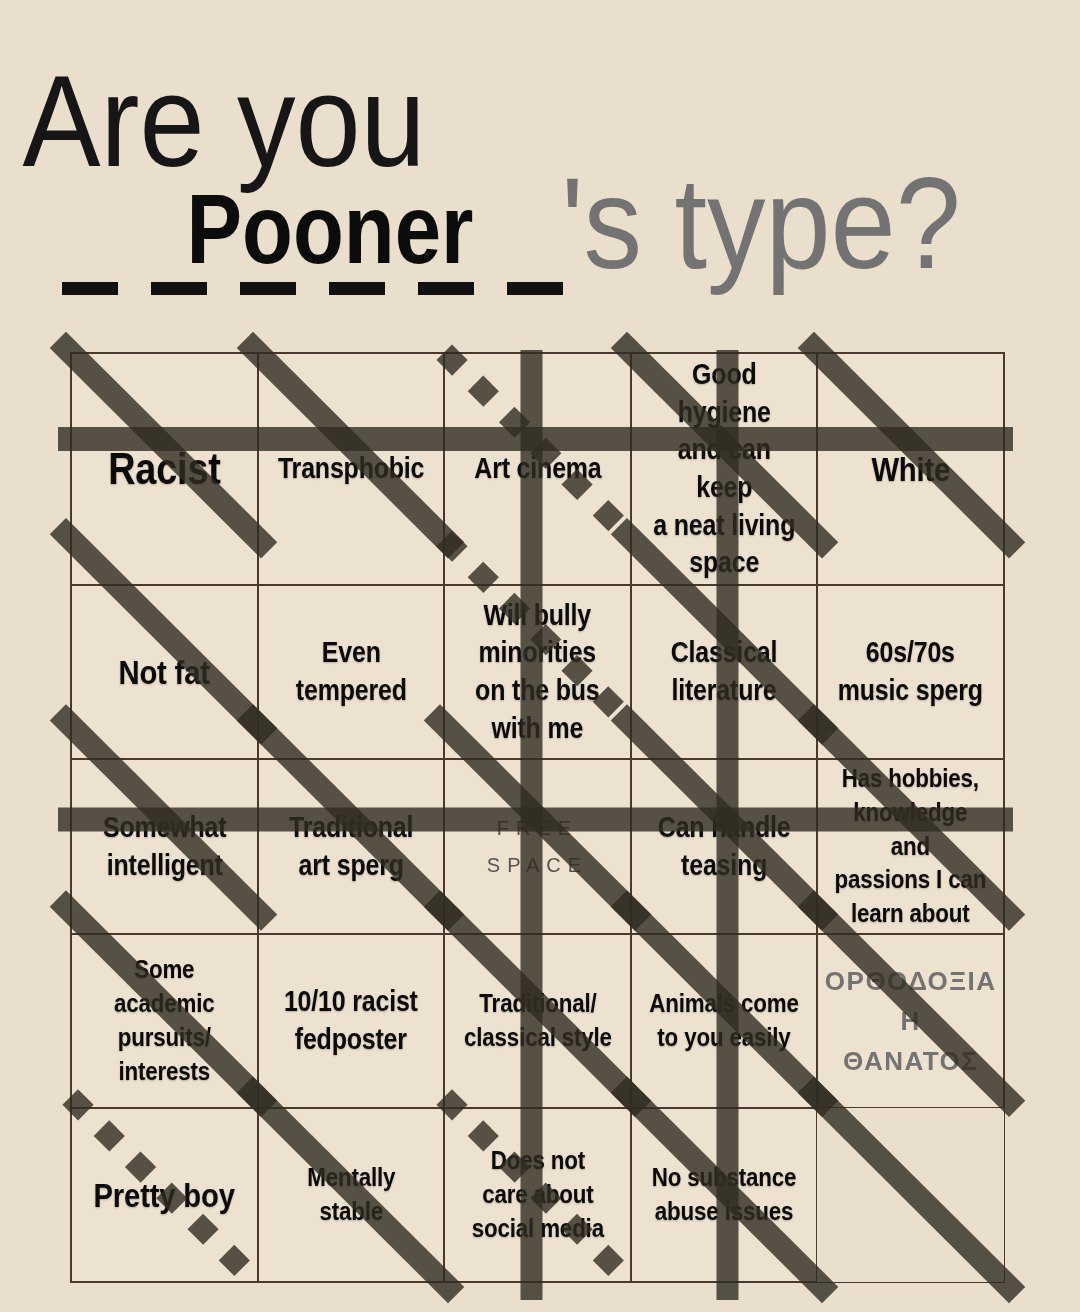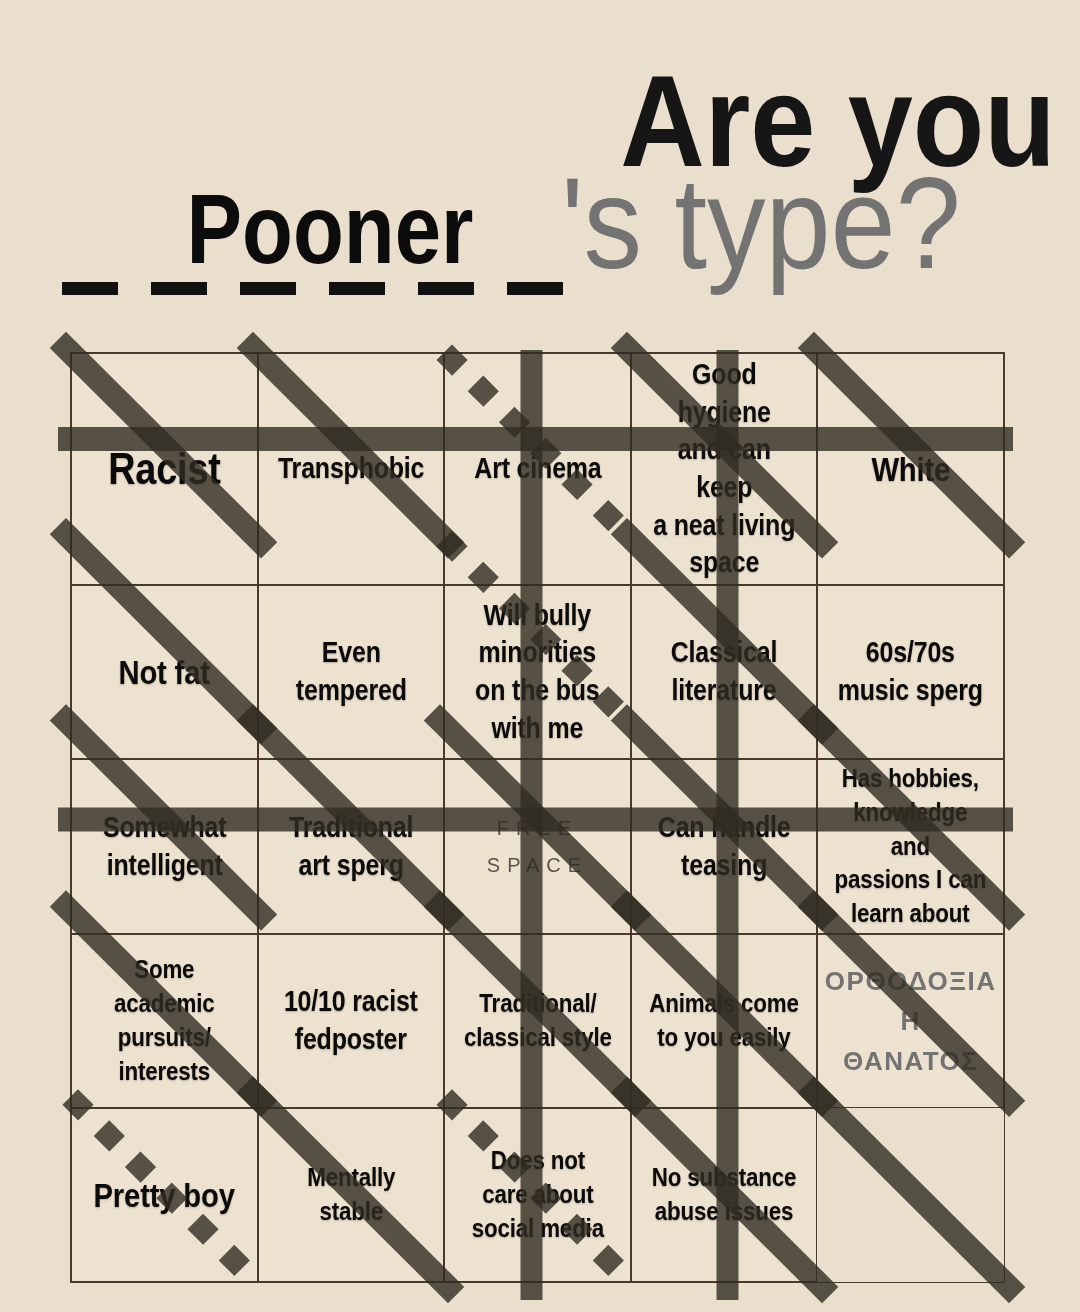--- a/index.html
+++ b/index.html
@@ -4,22 +4,22 @@
 <style>
   html,body{margin:0;padding:0;}
   body{
     width:1080px;height:1312px;position:relative;overflow:hidden;
     background:#eadfcc;
     font-family:"Liberation Sans", sans-serif;
   }
   
   .title-line1{
     position:absolute;top:56px;left:0;width:1080px;
-    text-align:right;font-size:130px;line-height:1;
-    color:#161616;font-weight:700;
+    text-align:left;font-size:130px;line-height:1;
+    color:#161616;font-weight:400;
   }
   .title-line1 .squeeze, .title-suffix .squeeze{
     display:inline-block;transform:scaleX(0.9);transform-origin:center;
   }
   .title-line2{position:absolute;top:180px;left:0;width:910px;height:160px;}
   .title-blank-word{
     position:absolute;left:330px;top:0;line-height:1;
     font-size:98px;font-weight:700;color:#0c0c0c;letter-spacing:0px;
     transform:translateX(-50%) scaleX(0.85);transform-origin:center;
     white-space:nowrap;

